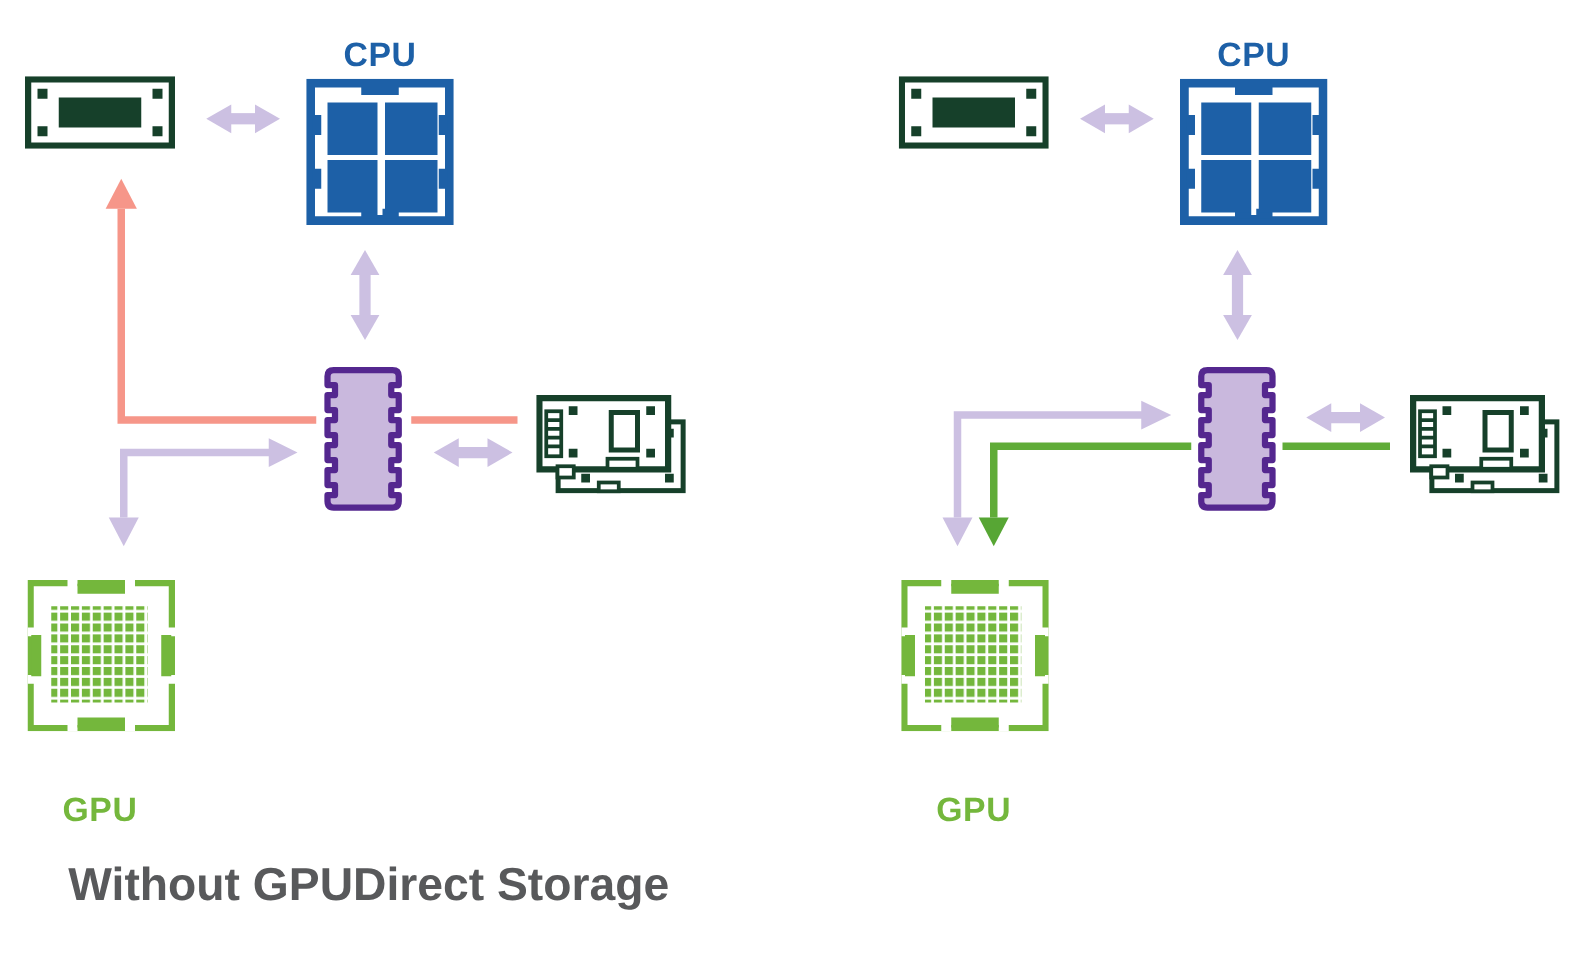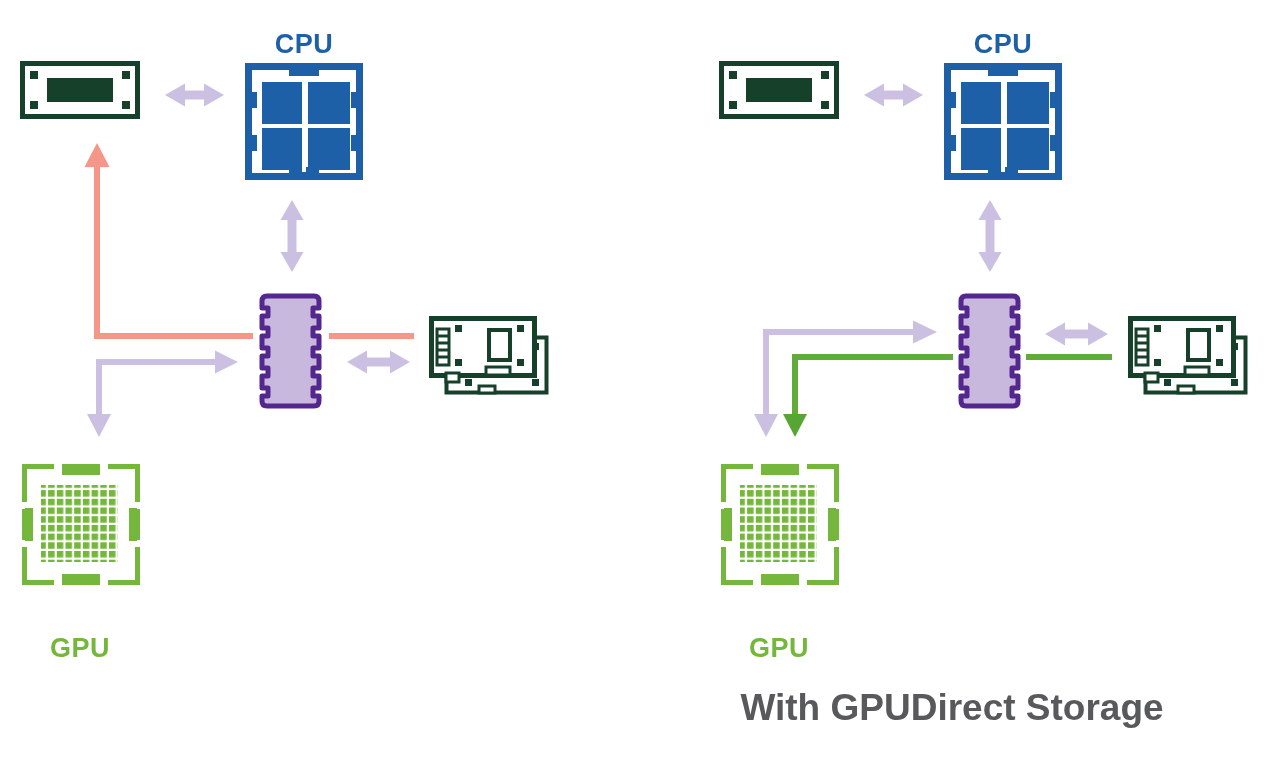--- a/index.html
+++ b/index.html
@@ -202,15 +202,15 @@
     <svg width="118" height="121" viewBox="0 0 118 121">
         <use href="#sym-gpu"></use>
       </svg>
   </div>
 
   <div class="label chip-label cpu-label" style="left:304px;top:29px;">CPU</div>
   <div class="label chip-label gpu-label" style="left:80px;top:593px;">GPU</div>
   <div class="label chip-label cpu-label" style="left:1003px;top:29px;">CPU</div>
   <div class="label chip-label gpu-label" style="left:779px;top:593px;">GPU</div>
 
-  <div class="label caption" style="left:952px;top:687px;">With GPUDirect Storage</div>
+  <div class="label caption" style="left:295px;top:687px;">Without GPUDirect Storage</div>
 
 </div>
 
 </body></html>

